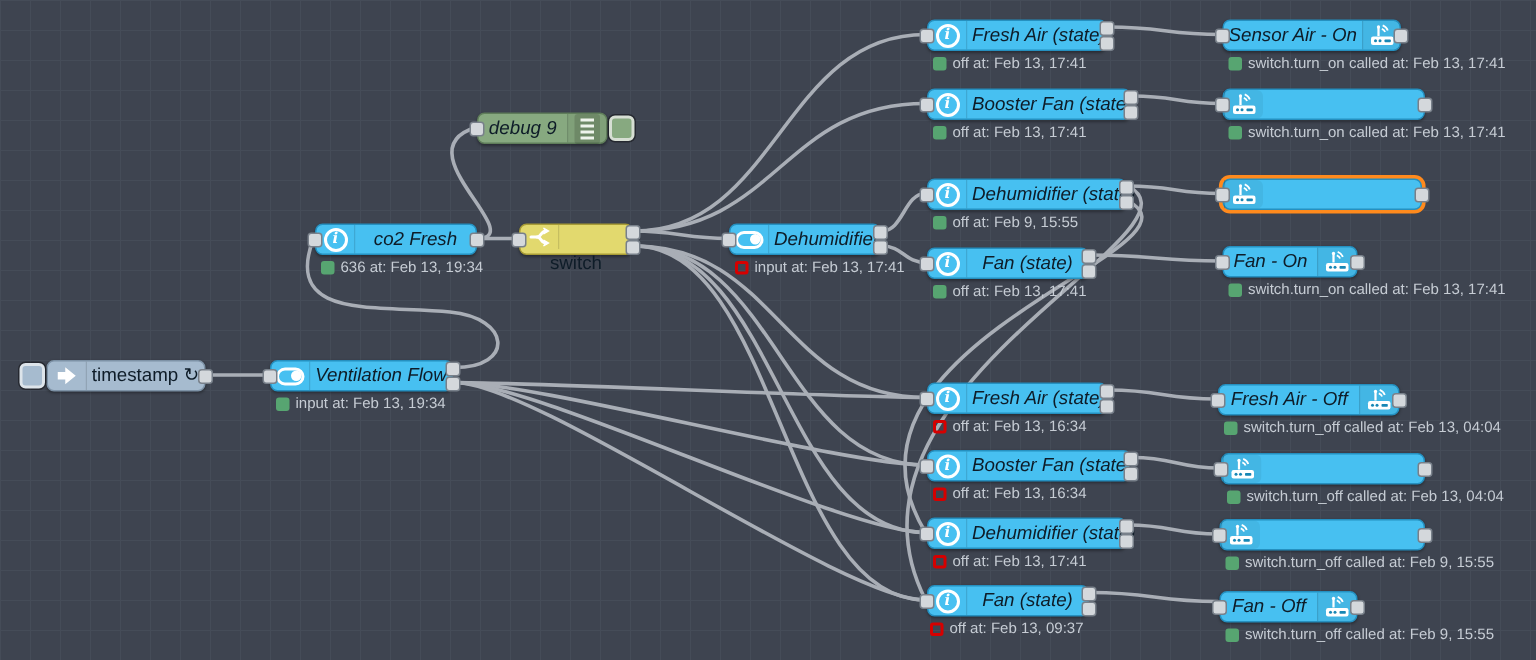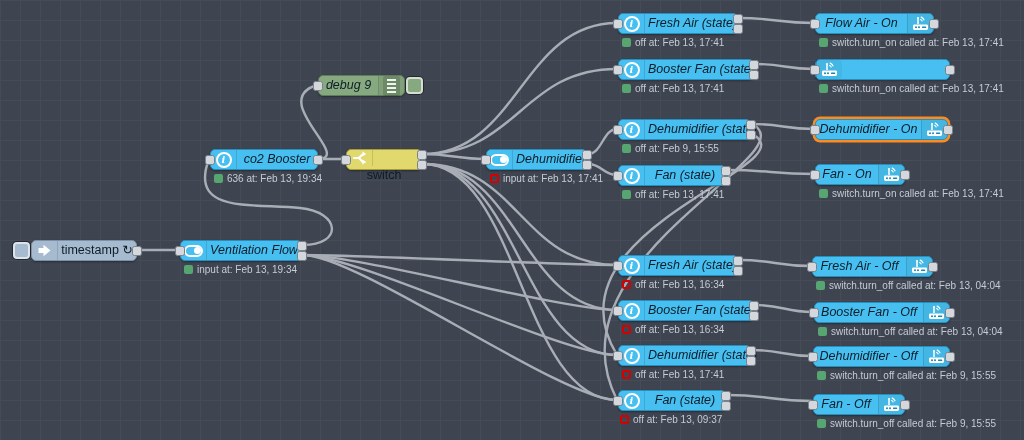--- a/index.html
+++ b/index.html
@@ -98,21 +98,21 @@
         <div class="port" style="right: -6px; top: 10px;"></div>
         <div class="status" style="left: 3px;">
           <span class="dot-green"></span>
           <span class="txt">input at: Feb 13, 19:34</span>
         </div>
       </div>
       <div class="node t-ha" style="left: 210px; top: 149px; width: 108px;">
         <div class="icon-area left">
           <span class="icon-info">i</span>
         </div>
-        <span class="label it">co2 Booster</span>
+        <span class="label it">co2 Fresh</span>
         <div class="port" style="left: -6px; top: 5px;"></div>
         <div class="port" style="right: -6px; top: 5px;"></div>
         <div class="status" style="left: 3px;">
           <span class="dot-green"></span>
           <span class="txt">636 at: Feb 13, 19:34</span>
         </div>
       </div>
       <div class="node t-debug" style="left: 318px; top: 75px; width: 87px;">
         <span class="label it">debug 9</span>
         <div class="icon-area right">
@@ -199,21 +199,21 @@
         <span class="label it">Fan (state)</span>
         <div class="port" style="left: -6px; top: 5px;"></div>
         <div class="port" style="right: -6px; top: 0px;"></div>
         <div class="port" style="right: -6px; top: 10px;"></div>
         <div class="status" style="left: 3px;">
           <span class="dot-green"></span>
           <span class="txt">off at: Feb 13, 17:41</span>
         </div>
       </div>
       <div class="node t-ha" style="left: 815px; top: 13px; width: 119px;">
-        <span class="label it">Flow Air - On</span>
+        <span class="label it">Sensor Air - On</span>
         <div class="icon-area right">
           <svg width="17" height="15" viewBox="0 0 17 15">
             <line x1="6" y1="8" x2="6" y2="2.5" stroke="#fff" stroke-width="1.5"></line>
             <circle cx="6" cy="2" r="1.1" fill="#fff"></circle>
             <path d="M8.2,3.2 a3.4,3.4 0 0 1 2.2,2.2" fill="none" stroke="#fff" stroke-width="1.2"></path>
             <path d="M8.8,0.9 a5.6,5.6 0 0 1 3.4,3.4" fill="none" stroke="#fff" stroke-width="1.2"></path>
             <rect x="1" y="8.4" width="15" height="5.6" rx="1.4" fill="#fff"></rect>
             <circle cx="4" cy="11.2" r="1" fill="#1887b5"></circle>
             <circle cx="7" cy="11.2" r="1" fill="#1887b5"></circle>
             <rect x="10" y="10.4" width="4.2" height="1.7" rx="0.5" fill="#1887b5"></rect>
@@ -240,21 +240,20 @@
           </svg>
         </div>
         <div class="port" style="left: -6px; top: 5px;"></div>
         <div class="port" style="right: -6px; top: 5px;"></div>
         <div class="status" style="left: 3px;">
           <span class="dot-green"></span>
           <span class="txt">switch.turn_on called at: Feb 13, 17:41</span>
         </div>
       </div>
       <div class="node t-ha selected" style="left: 815px; top: 119px; width: 133px;">
-        <span class="label it">Dehumidifier - On</span>
         <div class="icon-area right">
           <svg width="17" height="15" viewBox="0 0 17 15">
             <line x1="6" y1="8" x2="6" y2="2.5" stroke="#fff" stroke-width="1.5"></line>
             <circle cx="6" cy="2" r="1.1" fill="#fff"></circle>
             <path d="M8.2,3.2 a3.4,3.4 0 0 1 2.2,2.2" fill="none" stroke="#fff" stroke-width="1.2"></path>
             <path d="M8.8,0.9 a5.6,5.6 0 0 1 3.4,3.4" fill="none" stroke="#fff" stroke-width="1.2"></path>
             <rect x="1" y="8.4" width="15" height="5.6" rx="1.4" fill="#fff"></rect>
             <circle cx="4" cy="11.2" r="1" fill="#1887b5"></circle>
             <circle cx="7" cy="11.2" r="1" fill="#1887b5"></circle>
             <rect x="10" y="10.4" width="4.2" height="1.7" rx="0.5" fill="#1887b5"></rect>
@@ -351,42 +350,40 @@
           </svg>
         </div>
         <div class="port" style="left: -6px; top: 5px;"></div>
         <div class="port" style="right: -6px; top: 5px;"></div>
         <div class="status" style="left: 3px;">
           <span class="dot-green"></span>
           <span class="txt">switch.turn_off called at: Feb 13, 04:04</span>
         </div>
       </div>
       <div class="node t-ha" style="left: 814px; top: 302px; width: 136px;">
-        <span class="label it">Booster Fan - Off</span>
         <div class="icon-area right">
           <svg width="17" height="15" viewBox="0 0 17 15">
             <line x1="6" y1="8" x2="6" y2="2.5" stroke="#fff" stroke-width="1.5"></line>
             <circle cx="6" cy="2" r="1.1" fill="#fff"></circle>
             <path d="M8.2,3.2 a3.4,3.4 0 0 1 2.2,2.2" fill="none" stroke="#fff" stroke-width="1.2"></path>
             <path d="M8.8,0.9 a5.6,5.6 0 0 1 3.4,3.4" fill="none" stroke="#fff" stroke-width="1.2"></path>
             <rect x="1" y="8.4" width="15" height="5.6" rx="1.4" fill="#fff"></rect>
             <circle cx="4" cy="11.2" r="1" fill="#1887b5"></circle>
             <circle cx="7" cy="11.2" r="1" fill="#1887b5"></circle>
             <rect x="10" y="10.4" width="4.2" height="1.7" rx="0.5" fill="#1887b5"></rect>
           </svg>
         </div>
         <div class="port" style="left: -6px; top: 5px;"></div>
         <div class="port" style="right: -6px; top: 5px;"></div>
         <div class="status" style="left: 3px;">
           <span class="dot-green"></span>
           <span class="txt">switch.turn_off called at: Feb 13, 04:04</span>
         </div>
       </div>
       <div class="node t-ha" style="left: 813px; top: 346px; width: 137px;">
-        <span class="label it">Dehumidifier - Off</span>
         <div class="icon-area right">
           <svg width="17" height="15" viewBox="0 0 17 15">
             <line x1="6" y1="8" x2="6" y2="2.5" stroke="#fff" stroke-width="1.5"></line>
             <circle cx="6" cy="2" r="1.1" fill="#fff"></circle>
             <path d="M8.2,3.2 a3.4,3.4 0 0 1 2.2,2.2" fill="none" stroke="#fff" stroke-width="1.2"></path>
             <path d="M8.8,0.9 a5.6,5.6 0 0 1 3.4,3.4" fill="none" stroke="#fff" stroke-width="1.2"></path>
             <rect x="1" y="8.4" width="15" height="5.6" rx="1.4" fill="#fff"></rect>
             <circle cx="4" cy="11.2" r="1" fill="#1887b5"></circle>
             <circle cx="7" cy="11.2" r="1" fill="#1887b5"></circle>
             <rect x="10" y="10.4" width="4.2" height="1.7" rx="0.5" fill="#1887b5"></rect>

